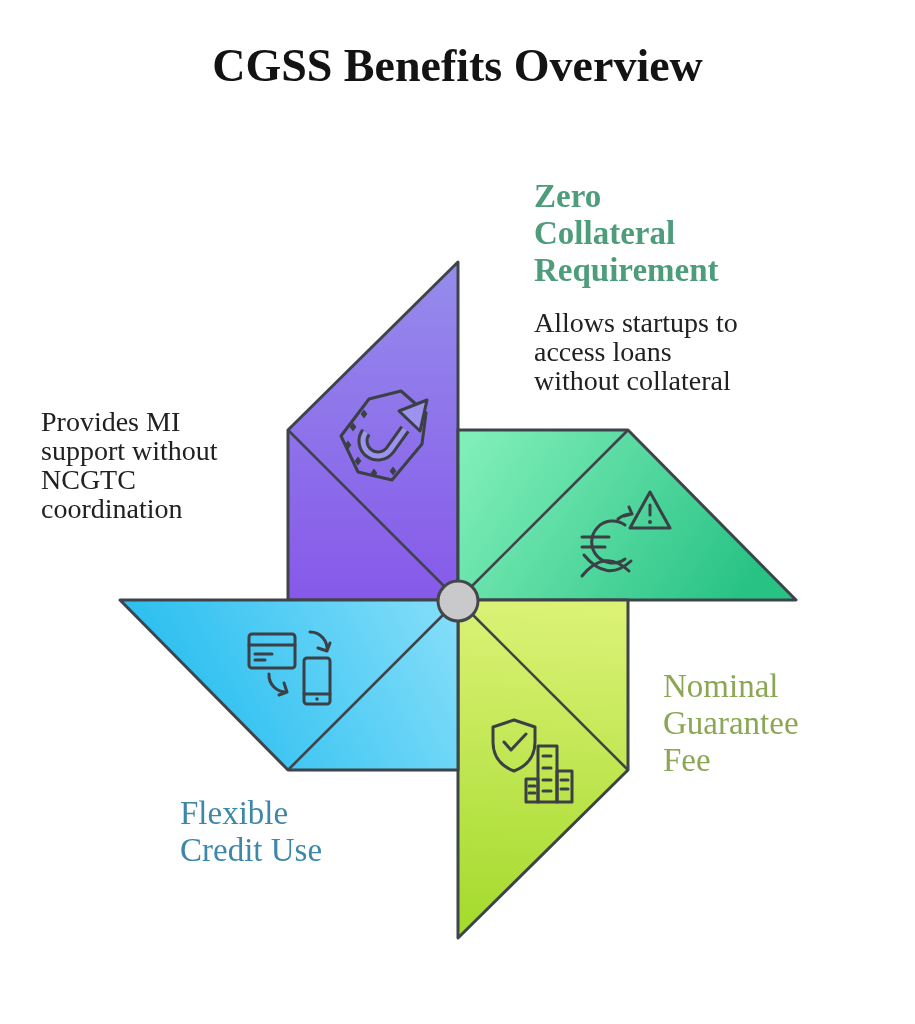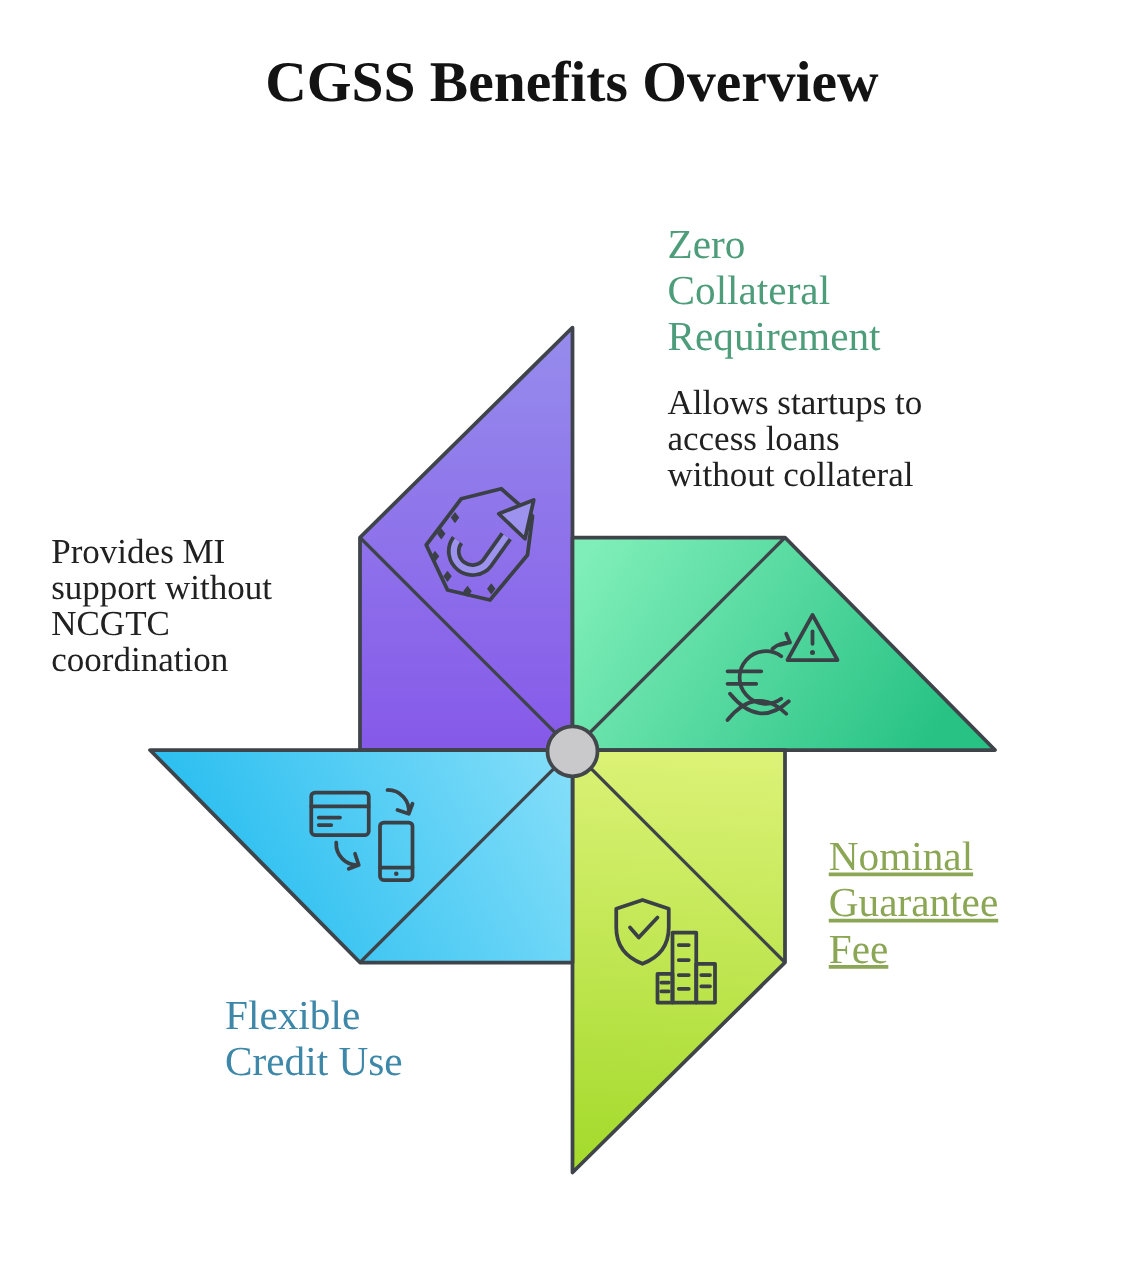--- a/index.html
+++ b/index.html
@@ -14,21 +14,21 @@
   }
   .h{
     position:absolute;white-space:pre-line;font-size:33px;line-height:37px;
     font-weight:400;
   }
   .b{
     position:absolute;white-space:pre-line;font-size:28px;line-height:29px;
     color:#212121;
   }
   .h-support{left:41px;top:251px;}
-  .b-support{left:41px;top:427px;}
+  .b-support{left:41px;top:407px;}
   .h-zero{left:534px;top:178px;}
   .b-zero{left:534px;top:308px;}
   .h-flex{left:180px;top:795px;}
   .b-flex{left:170px;top:894px;}
   .h-fee{left:663px;top:668px;}
   .b-fee{left:663px;top:802px;}
   .blade{stroke:#3e4449;stroke-width:3;stroke-linejoin:round;}
   .fold{stroke:#3e4449;stroke-width:2.6;}
   .ic{stroke:#3a4045;stroke-width:3;fill:none;stroke-linecap:round;stroke-linejoin:round;}
   .icfill{fill:#3a4045;stroke:none;}
@@ -115,27 +115,27 @@
     <circle cx="458" cy="601" r="20" stroke="#43464a" stroke-width="3" fill="#c9c9cb"></circle>
   </svg>
 
   <div class="title">CGSS Benefits Overview</div>
 
   <div class="b b-support">Provides MI
 support without
 NCGTC
 coordination</div>
 
-  <div class="h h-zero" style="color: rgb(77, 156, 122);">Zero
+  <div class="h h-zero" style="color: rgb(77, 156, 122); font-weight: bold;">Zero
 Collateral
 Requirement</div>
   <div class="b b-zero">Allows startups to
 access loans
 without collateral</div>
 
   <div class="h h-flex" style="color: rgb(61, 135, 169);">Flexible
 Credit Use</div>
 
-  <div class="h h-fee" style="color: rgb(139, 166, 84); text-decoration: underline;">Nominal
+  <div class="h h-fee" style="color: rgb(139, 166, 84);">Nominal
 Guarantee
 Fee</div>
 
 </div>
 
 </body></html>

